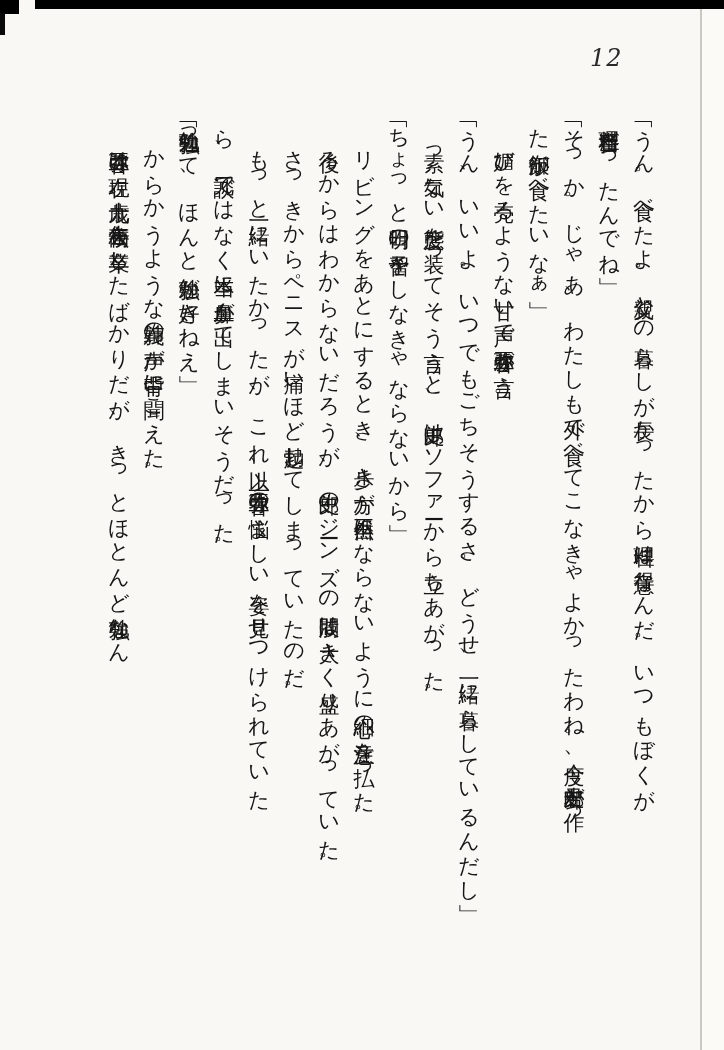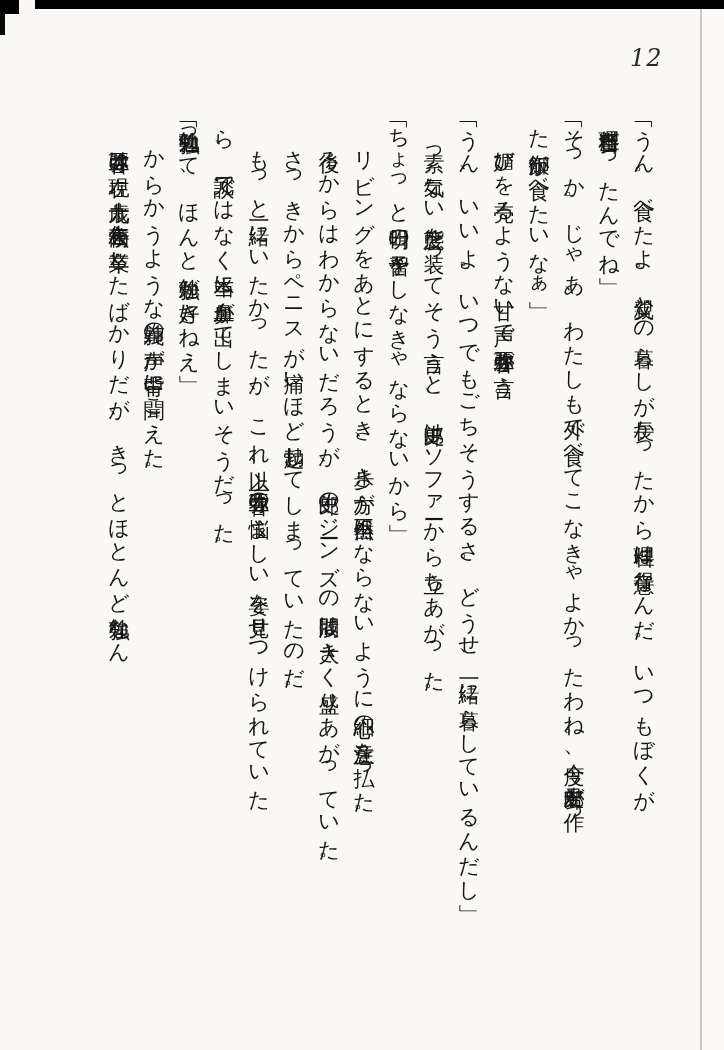--- a/index.html
+++ b/index.html
@@ -42,21 +42,20 @@
     left: 702px; top: 0; right: 0; height: 1050px;
     background: #fbfaf7;
   }
   .page-number {
     position: absolute;
     left: 590px; top: 44px;
     font-size: 24px;
     font-style: italic;
     color: #2a2a2a;
     letter-spacing: 1px;
-    margin-left: 40px;
   }
   .text-block {
     position: absolute;
     top: 114px;
     right: 70px;
     height: 860px;
     writing-mode: vertical-rl;
     text-orientation: mixed;
     color: #161616;
     font-size: 21px;

